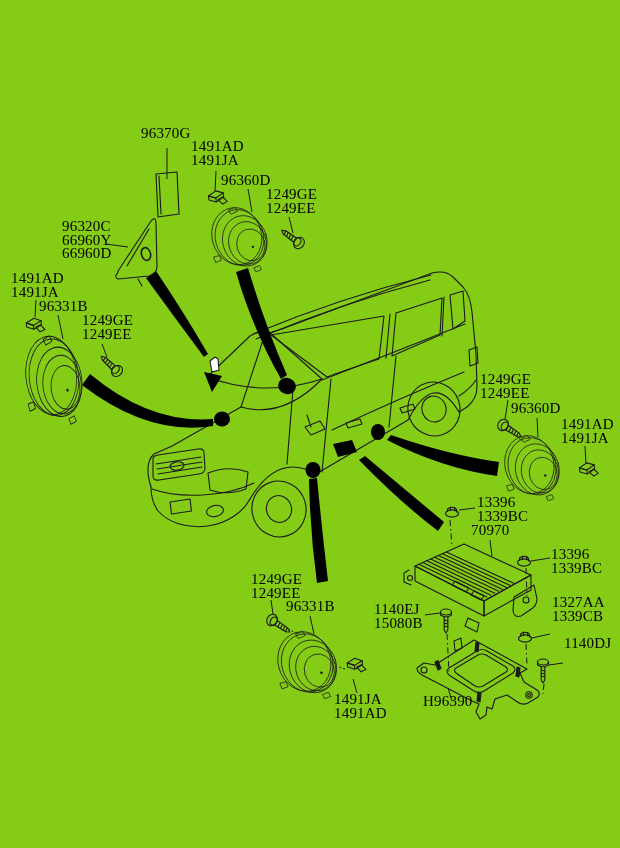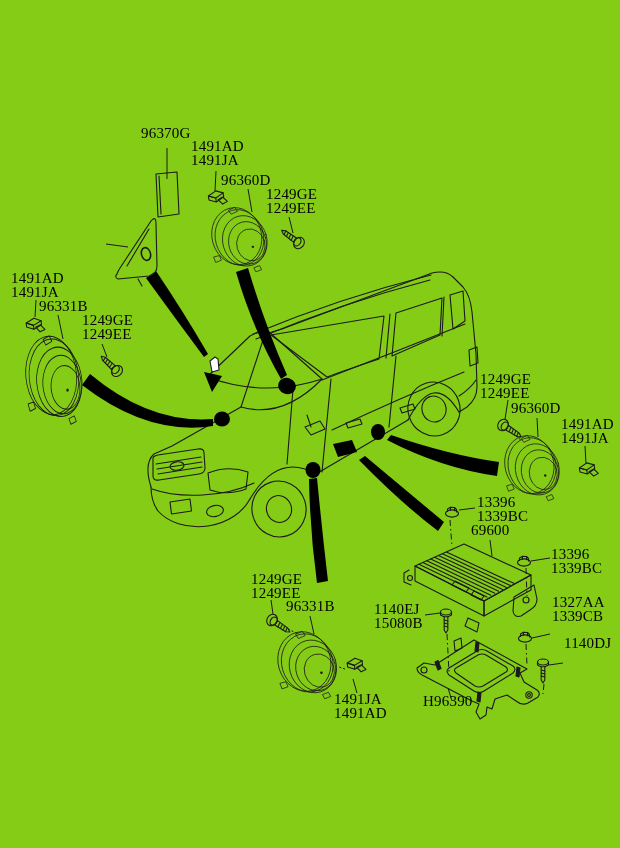--- a/index.html
+++ b/index.html
@@ -186,20 +186,25 @@
     <span>1491AD</span>
     <span>1491JA</span>
   </div>
   <div class="lbl" style="left:221px;top:174px">
     <span>96360D</span>
   </div>
   <div class="lbl" style="left:266px;top:188px">
     <span>1249GE</span>
     <span>1249EE</span>
   </div>
+  <div class="lbl" style="left:62px;top:220px">
+    <span>96320C</span>
+    <span>66960Y</span>
+    <span>66960D</span>
+  </div>
   <div class="lbl" style="left:11px;top:272px">
     <span>1491AD</span>
     <span>1491JA</span>
   </div>
   <div class="lbl" style="left:39px;top:300px">
     <span>96331B</span>
   </div>
   <div class="lbl" style="left:82px;top:314px">
     <span>1249GE</span>
     <span>1249EE</span>
@@ -213,21 +218,21 @@
   </div>
   <div class="lbl" style="left:561px;top:418px">
     <span>1491AD</span>
     <span>1491JA</span>
   </div>
   <div class="lbl" style="left:477px;top:496px">
     <span>13396</span>
     <span>1339BC</span>
   </div>
   <div class="lbl" style="left:471px;top:524px">
-    <span>69600</span>
+    <span>70970</span>
   </div>
   <div class="lbl" style="left:551px;top:548px">
     <span>13396</span>
     <span>1339BC</span>
   </div>
   <div class="lbl" style="left:374px;top:603px">
     <span>1140EJ</span>
     <span>15080B</span>
   </div>
   <div class="lbl" style="left:552px;top:596px">

